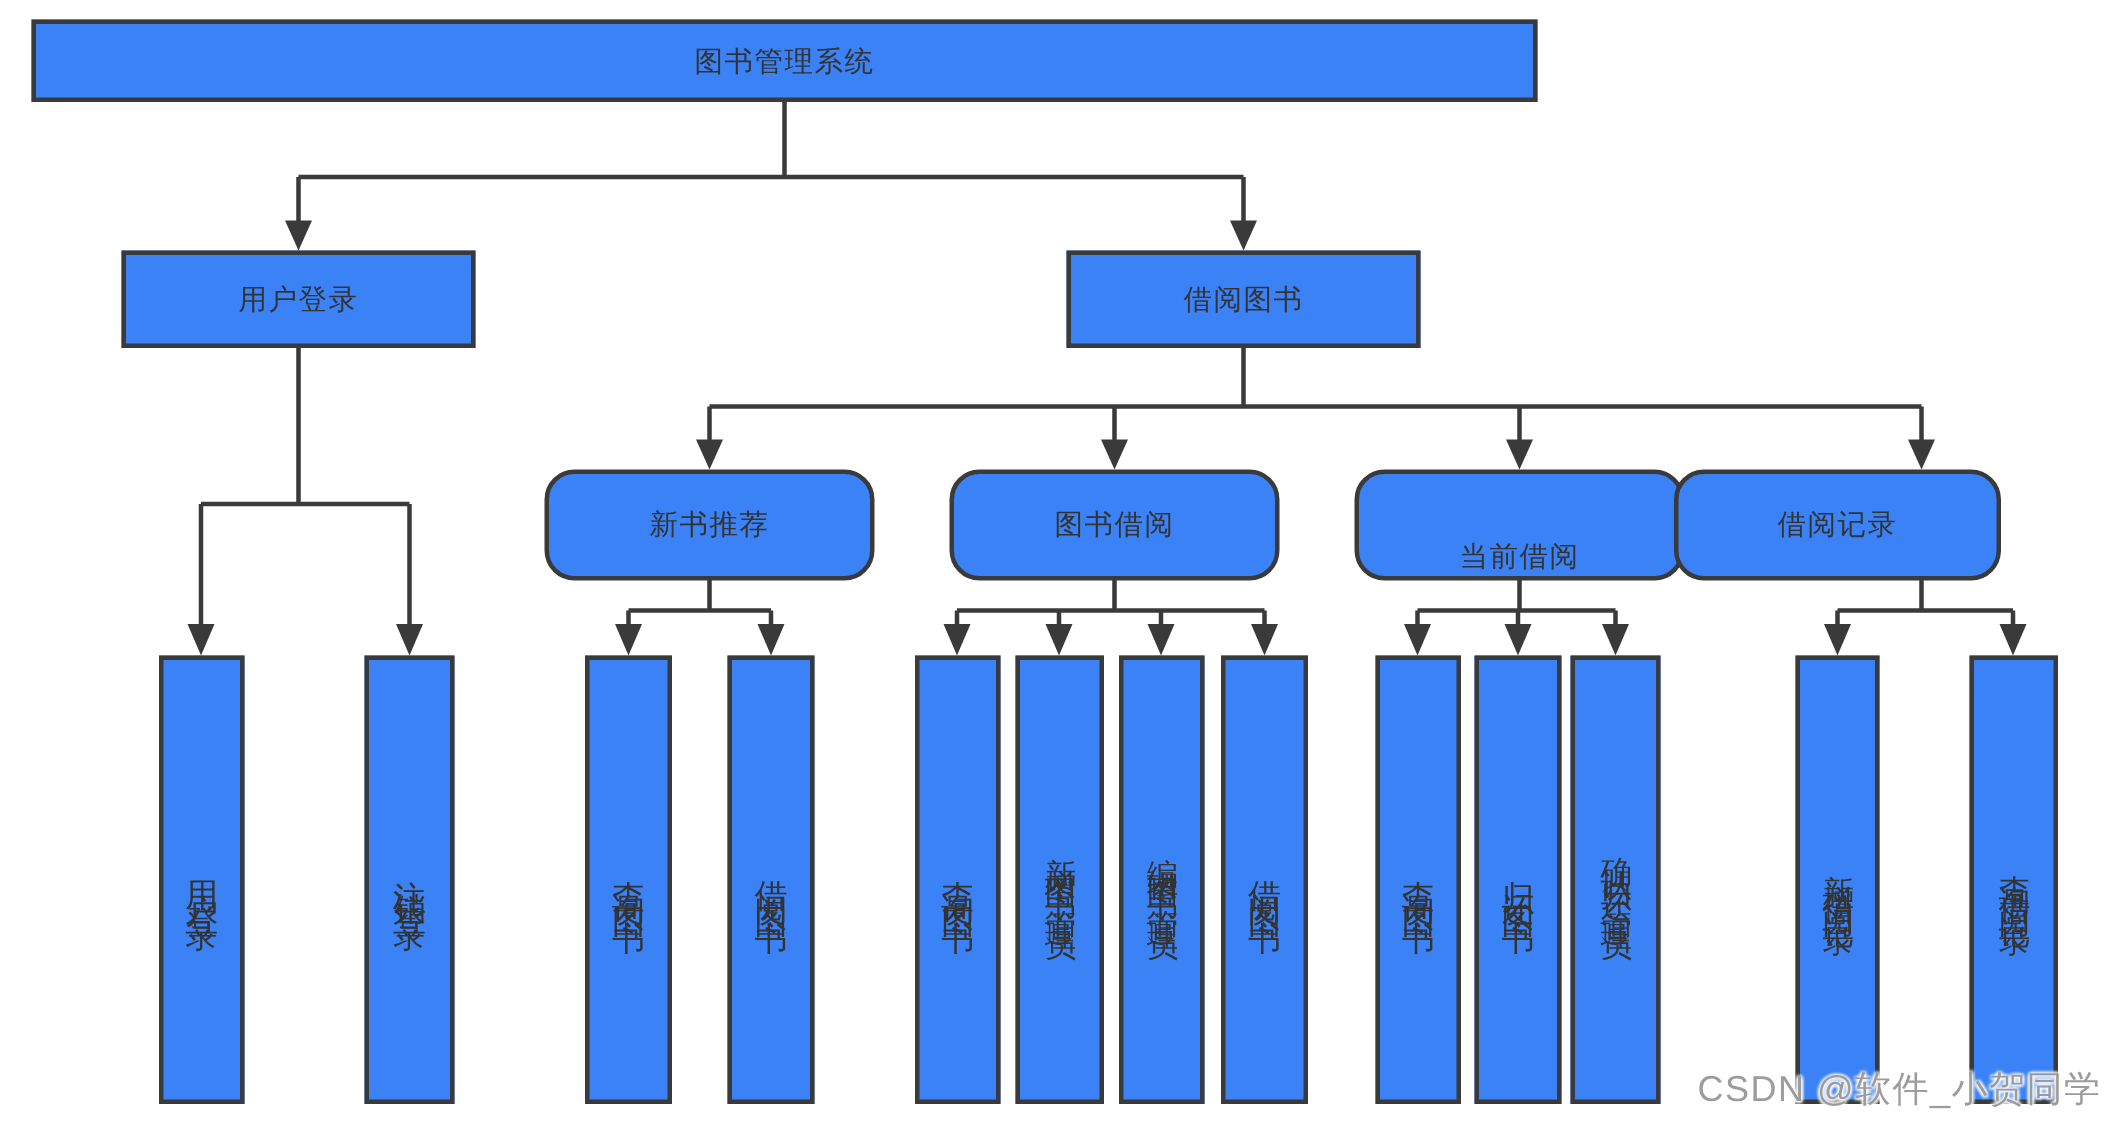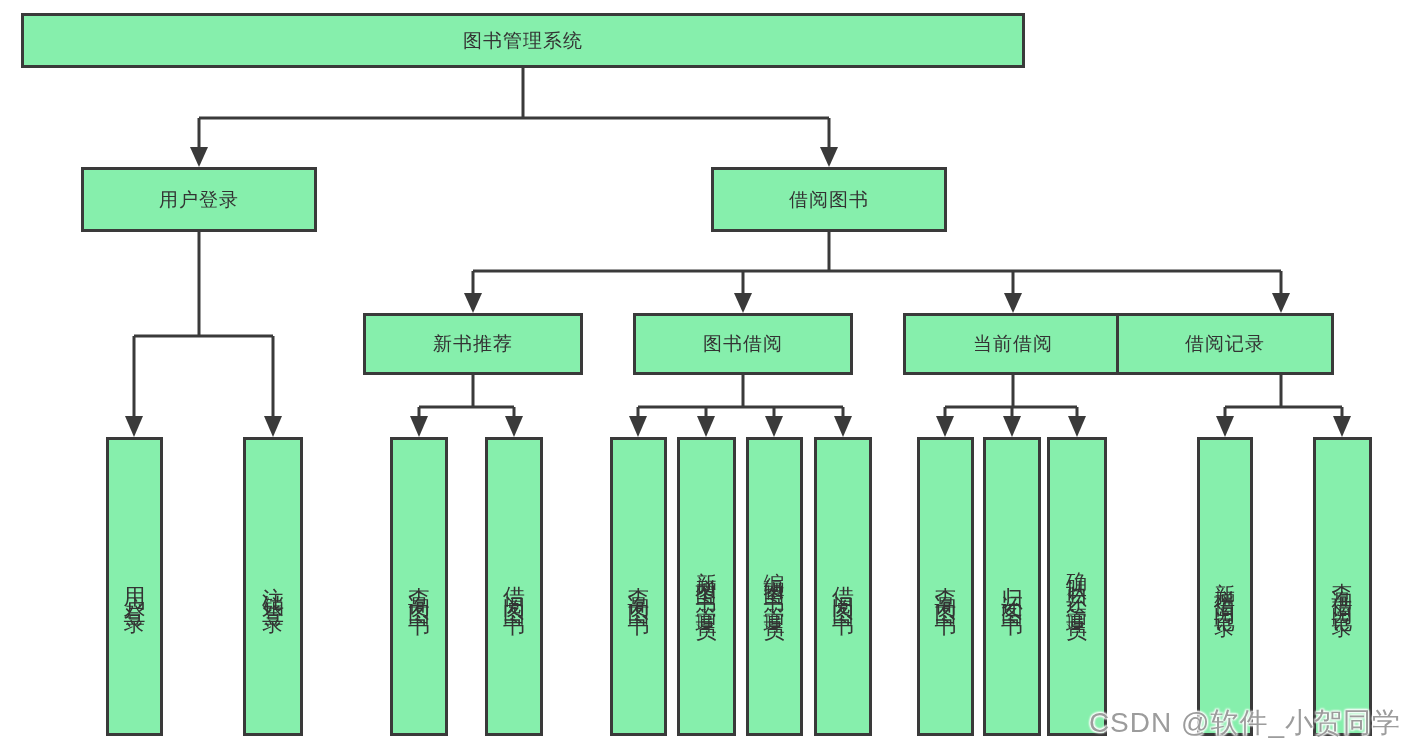--- a/index.html
+++ b/index.html
@@ -9,44 +9,44 @@
     background:#ffffff;
     font-family:"Liberation Sans","DejaVu Sans",sans-serif;
     color:#333333;
     overflow:hidden;
   }
   #connectors{position:absolute;left:0;top:0;width:1405px;height:747px;}
   .node{
     position:absolute;
     box-sizing:border-box;
     border:3px solid #3a3a3a;
-    background:#86efac;
+    background:#3b82f6;
     display:flex;align-items:center;justify-content:center;
   }
   .node .label{color:#333333;}
   .root{left:21px;top:13px;width:1004px;height:55px;}
   .root .label{font-size:19px;letter-spacing:1px;}
   .lvl2{top:167px;width:236px;height:65px;}
   .lvl2 .label{font-size:19px;letter-spacing:1px;}
-  .lvl3{top:313px;height:62px;}
+  .lvl3{top:313px;height:74px;border-radius:20px;}
   .lvl3 .label{font-size:19px;letter-spacing:1px;}
   .leaf{top:437px;height:299px;}
   .leaf .label{
     writing-mode:vertical-rl;
     text-orientation:mixed;
     font-size:22px;
     letter-spacing:9px;
     line-height:1;
     white-space:nowrap;
   }
   .leaf .label.long{letter-spacing:7px;font-size:21px;}
   #watermark{
     position:absolute;
     right:4px;bottom:5px;
-    font-size:28px;
+    font-size:24px;
     color:#9c9c9c;
     text-shadow:1px 1px 2px #ffffff,-1px -1px 2px #ffffff,1px -1px 2px #ffffff,-1px 1px 2px #ffffff;
     letter-spacing:1px;
   }
 </style>
 </head>
 <body>
 
 <div id="stage">
 
@@ -94,21 +94,21 @@
   <div class="node lvl2" style="left:711px;">
     <span class="label">借阅图书</span>
   </div>
 
   <div class="node lvl3" style="left:363px;width:220px;">
     <span class="label">新书推荐</span>
   </div>
   <div class="node lvl3" style="left:633px;width:220px;align-items:center;">
     <span class="label">图书借阅</span>
   </div>
-  <div class="node lvl3" style="left:903px;width:220px;">
+  <div class="node lvl3" style="left:903px;width:220px;align-items:flex-end;">
     <span class="label">当前借阅</span>
   </div>
   <div class="node lvl3" style="left:1116px;width:218px;">
     <span class="label">借阅记录</span>
   </div>
 
   <div class="node leaf" style="left:106px;width:57px;">
     <span class="label">用户登录</span>
   </div>
   <div class="node leaf" style="left:243px;width:60px;">

